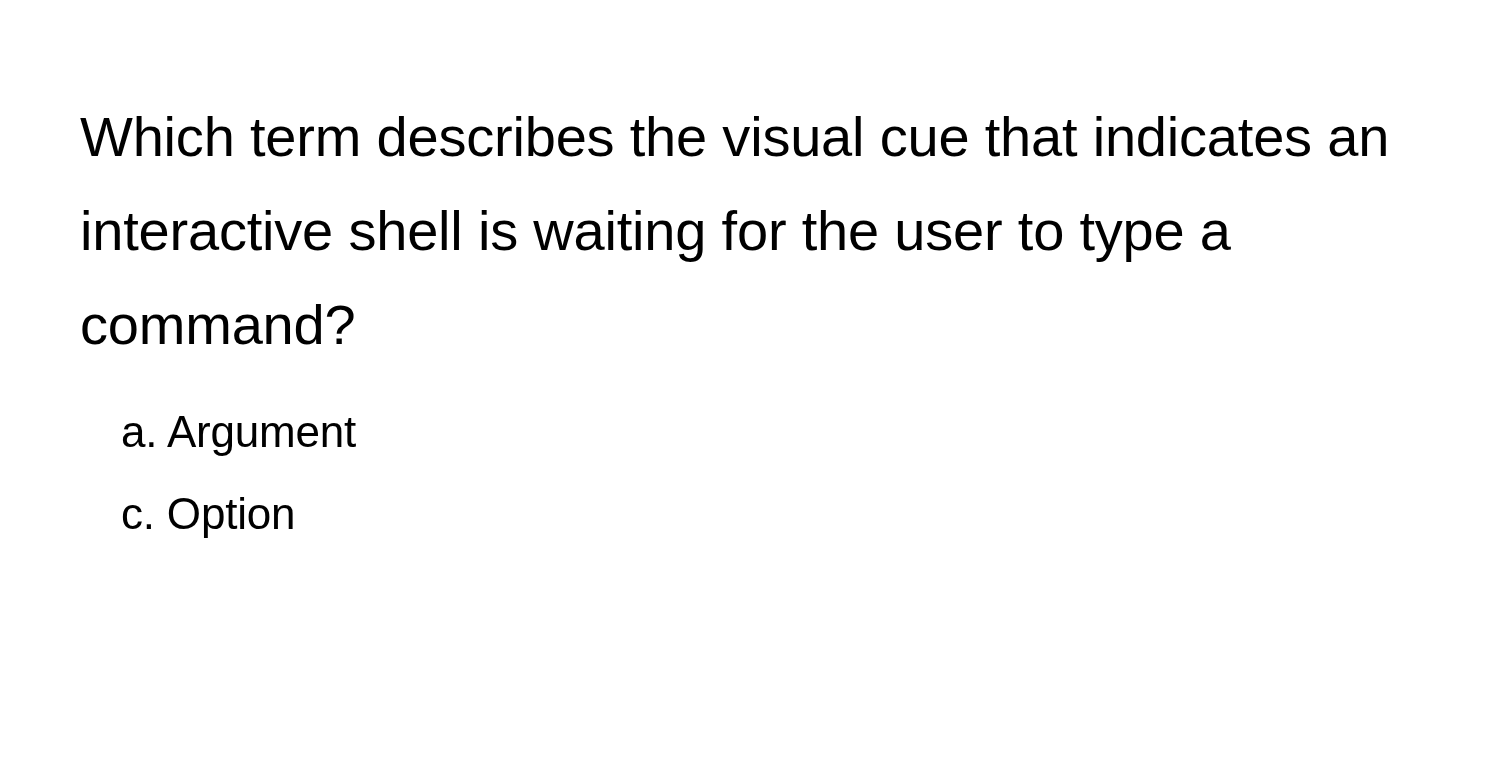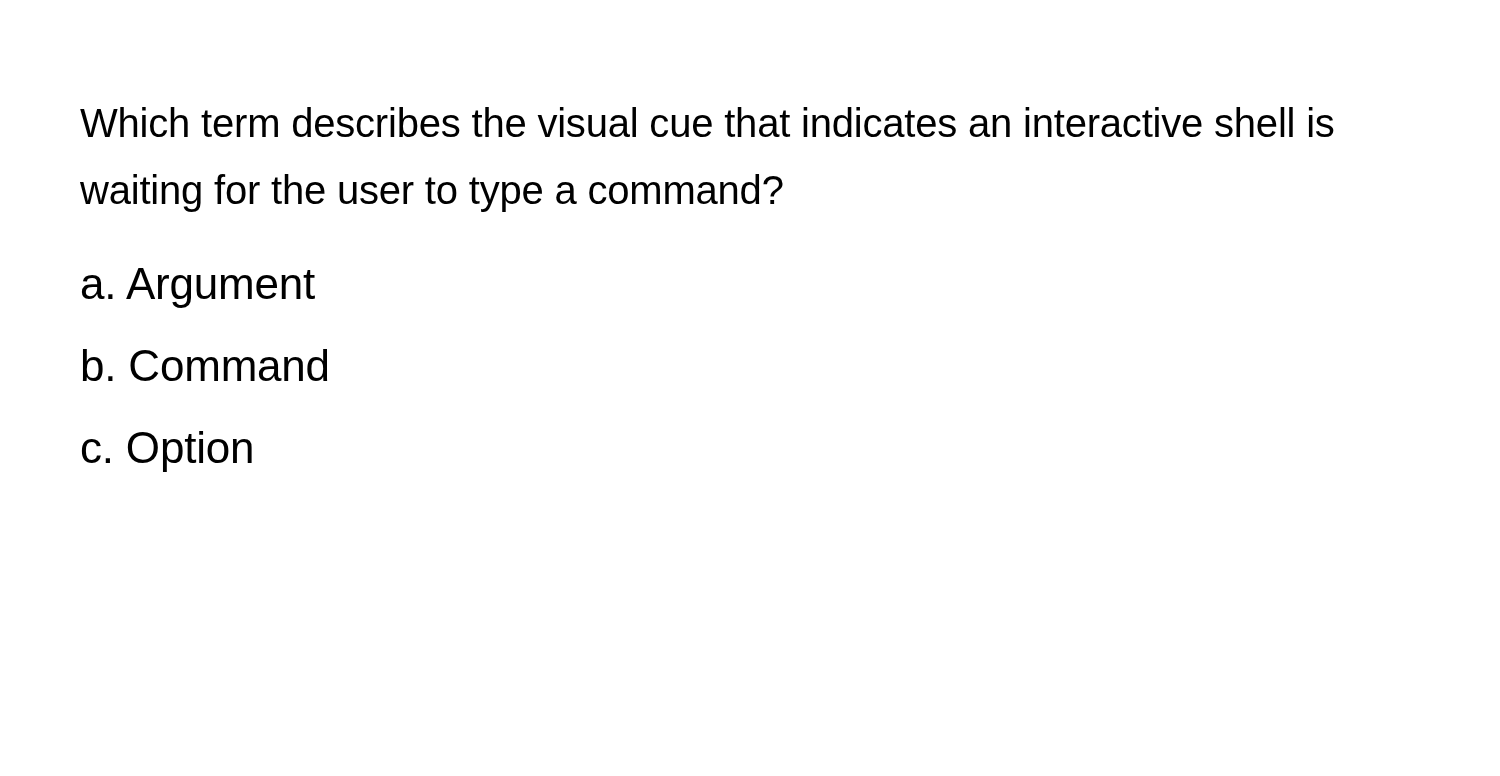--- a/index.html
+++ b/index.html
@@ -9,30 +9,31 @@
     }
     body {
       width: 1500px;
       height: 776px;
       background: #ffffff;
       font-family: -apple-system, BlinkMacSystemFont, "Segoe UI", Helvetica, Arial, sans-serif;
       color: #000000;
       padding: 90px 80px 0 80px;
     }
     .question-text {
-      font-size: 40px;
+      font-size: 56px;
       line-height: 1.68;
       font-weight: 400;
       margin-bottom: 28px;
       letter-spacing: -0.2px;
     }
     .options-list {
       display: flex;
       flex-direction: column;
       gap: 18px;
+      margin-left: 41px;
     }
     .option-item {
       font-size: 44px;
       line-height: 1.45;
       font-weight: 400;
       letter-spacing: -0.2px;
     }
     .option-letter {
       display: inline;
     }
@@ -45,22 +46,17 @@
 
 <div class="question-text">Which term describes the visual cue that indicates an interactive shell is waiting for the user to type a command?</div>
 
 <div class="options-list">
   <div class="option-item">
     <span class="option-letter">a.</span>
     <span> </span>
     <span class="option-text">Argument</span>
   </div>
   <div class="option-item">
-    <span class="option-letter">b.</span>
-    <span> </span>
-    <span class="option-text">Command</span>
-  </div>
-  <div class="option-item">
     <span class="option-letter">c.</span>
     <span> </span>
     <span class="option-text">Option</span>
   </div>
 </div>
 
 </body></html>

